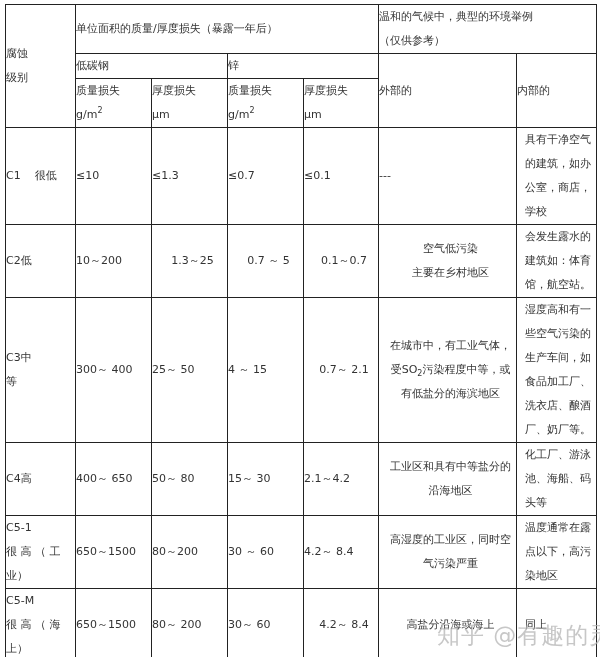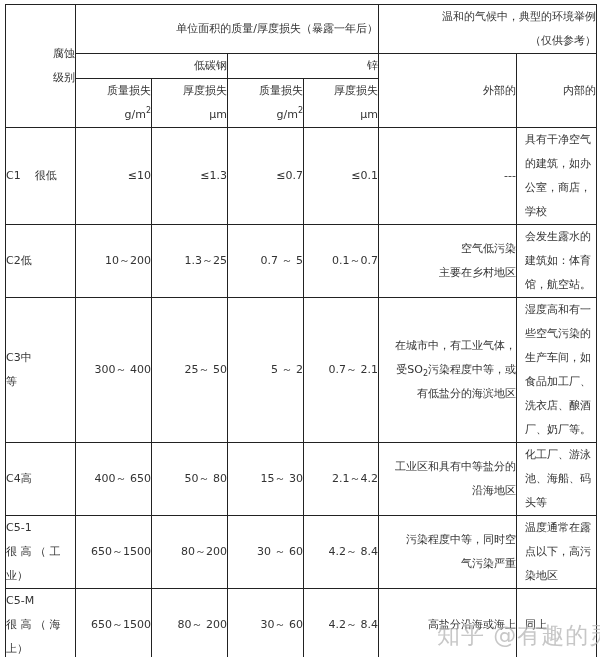--- a/index.html
+++ b/index.html
@@ -26,22 +26,22 @@
     }
     table.corr td {
       border: 1px solid #222222;
       padding: 0;
       vertical-align: middle;
       line-height: 24px;
       font-size: 11px;
       color: #333333;
       overflow: hidden;
     }
-    table.corr td.center { text-align: right; }
-    table.corr td.left { text-align: right; padding-left: 6px; }
+    table.corr td.center { text-align: left; }
+    table.corr td.left { text-align: center; padding-left: 6px; }
     table.corr td.wrap { padding-left: 8px; padding-right: 4px; }
     .level {
       text-align: left;
       padding-left: 6px;
       padding-right: 4px;
     }
     .level .justify {
       display: flex;
       justify-content: flex-start;
     }
@@ -154,21 +154,21 @@
   <tr style="height:144px">
     <td class="level">
       <div class="justify">
             <span>C3</span>
             <span>中</span>
           </div>
       <div>等</div>
     </td>
     <td class="center">300～ 400</td>
     <td class="center">25～ 50</td>
-    <td class="center">5 ～ 2</td>
+    <td class="center">4 ～ 15</td>
     <td class="left">0.7～ 2.1</td>
     <td class="left stack">
       <div>在城市中，有工业气体，</div>
       <div><span>受SO</span><span class="sub">2</span><span>污染程度中等，或</span></div>
       <div>有低盐分的海滨地区</div>
     </td>
     <td class="wrap stack">
       <div>湿度高和有一</div>
       <div>些空气污染的</div>
       <div>生产车间，如</div>
@@ -204,21 +204,21 @@
     <td class="level stack">
       <div>C5-1</div>
       <div>很 高 （ 工</div>
       <div>业）</div>
     </td>
     <td class="center">650～1500</td>
     <td class="center">80～200</td>
     <td class="center">30 ～ 60</td>
     <td class="center">4.2～ 8.4</td>
     <td class="left stack">
-      <div>污染程度中等，同时空</div>
+      <div>高湿度的工业区，同时空</div>
       <div>气污染严重</div>
     </td>
     <td class="wrap stack">
       <div>温度通常在露</div>
       <div>点以下，高污</div>
       <div>染地区</div>
     </td>
   </tr>
 
   <tr style="height:72px">

